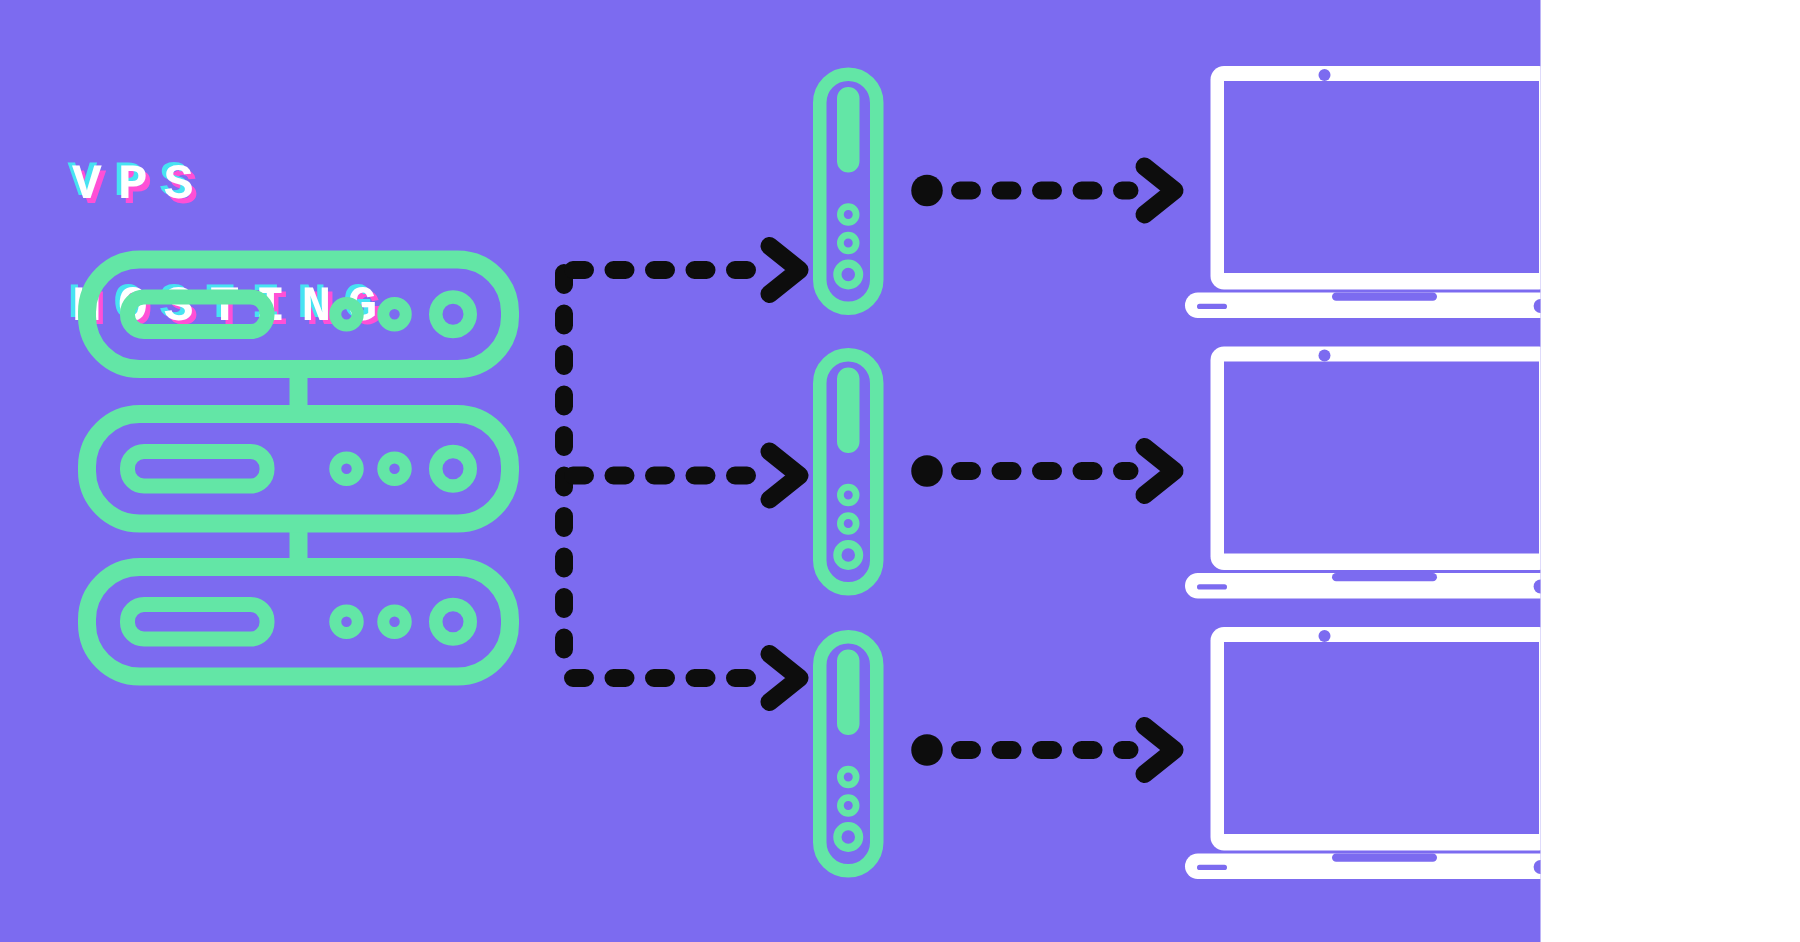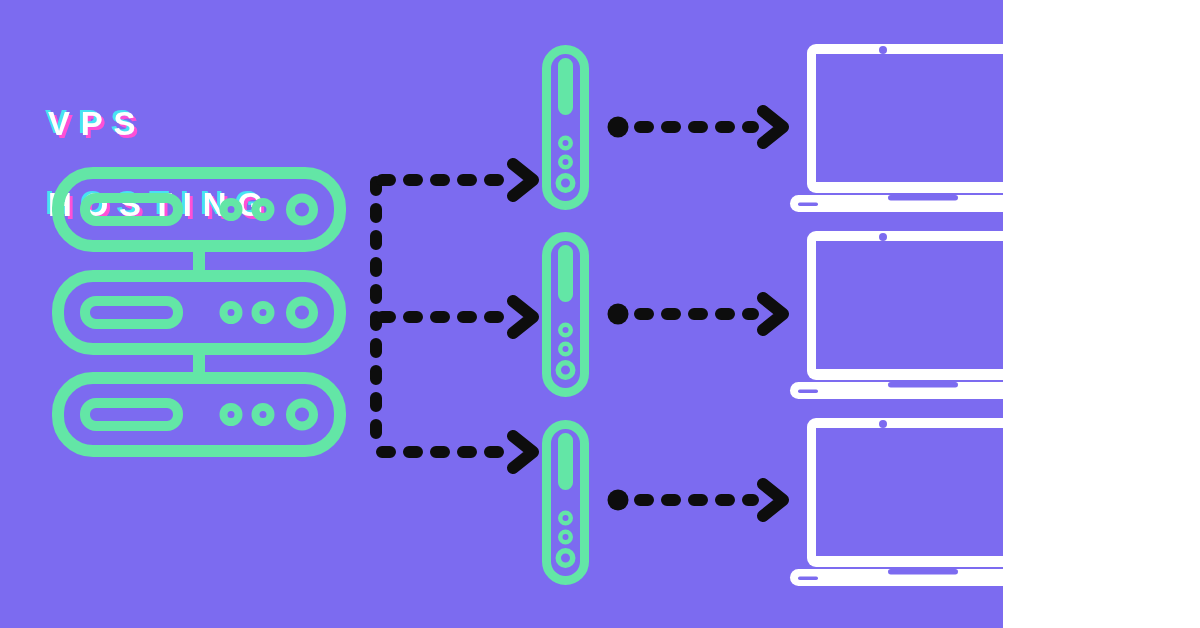--- a/index.html
+++ b/index.html
@@ -1,21 +1,22 @@
 <!DOCTYPE html>
 <html style="--background: #7c6bf0; --outline-green: #63e6a6; --arrow-black: #0d0d0d; --device-white: #ffffff; --glitch-cyan: #47e3f2; --glitch-magenta: #ff50d6;"><head>
 <meta charset="utf-8">
 <style>
   html,body{margin:0;padding:0;}
   .canvas{
     position:relative;
     width:1003px;height:628px;
     background:var(--background,#7c6bf0);
     overflow:hidden;
-    font-family:Liberation Sans, sans-serif;
+    font-family:Liberation Mono, monospace;
+    padding-left:24px;
   }
   .title{
     position:absolute;left:48px;top:56px;
     color:#ffffff;
     font-size:33px;font-weight:700;line-height:27px;
     letter-spacing:10.8px;
     text-shadow:-3px -2px 0 var(--glitch-cyan,#47e3f2),3px 3px 0 var(--glitch-magenta,#ff50d6);
     white-space:pre;
   }
   .title span{display:block;}

